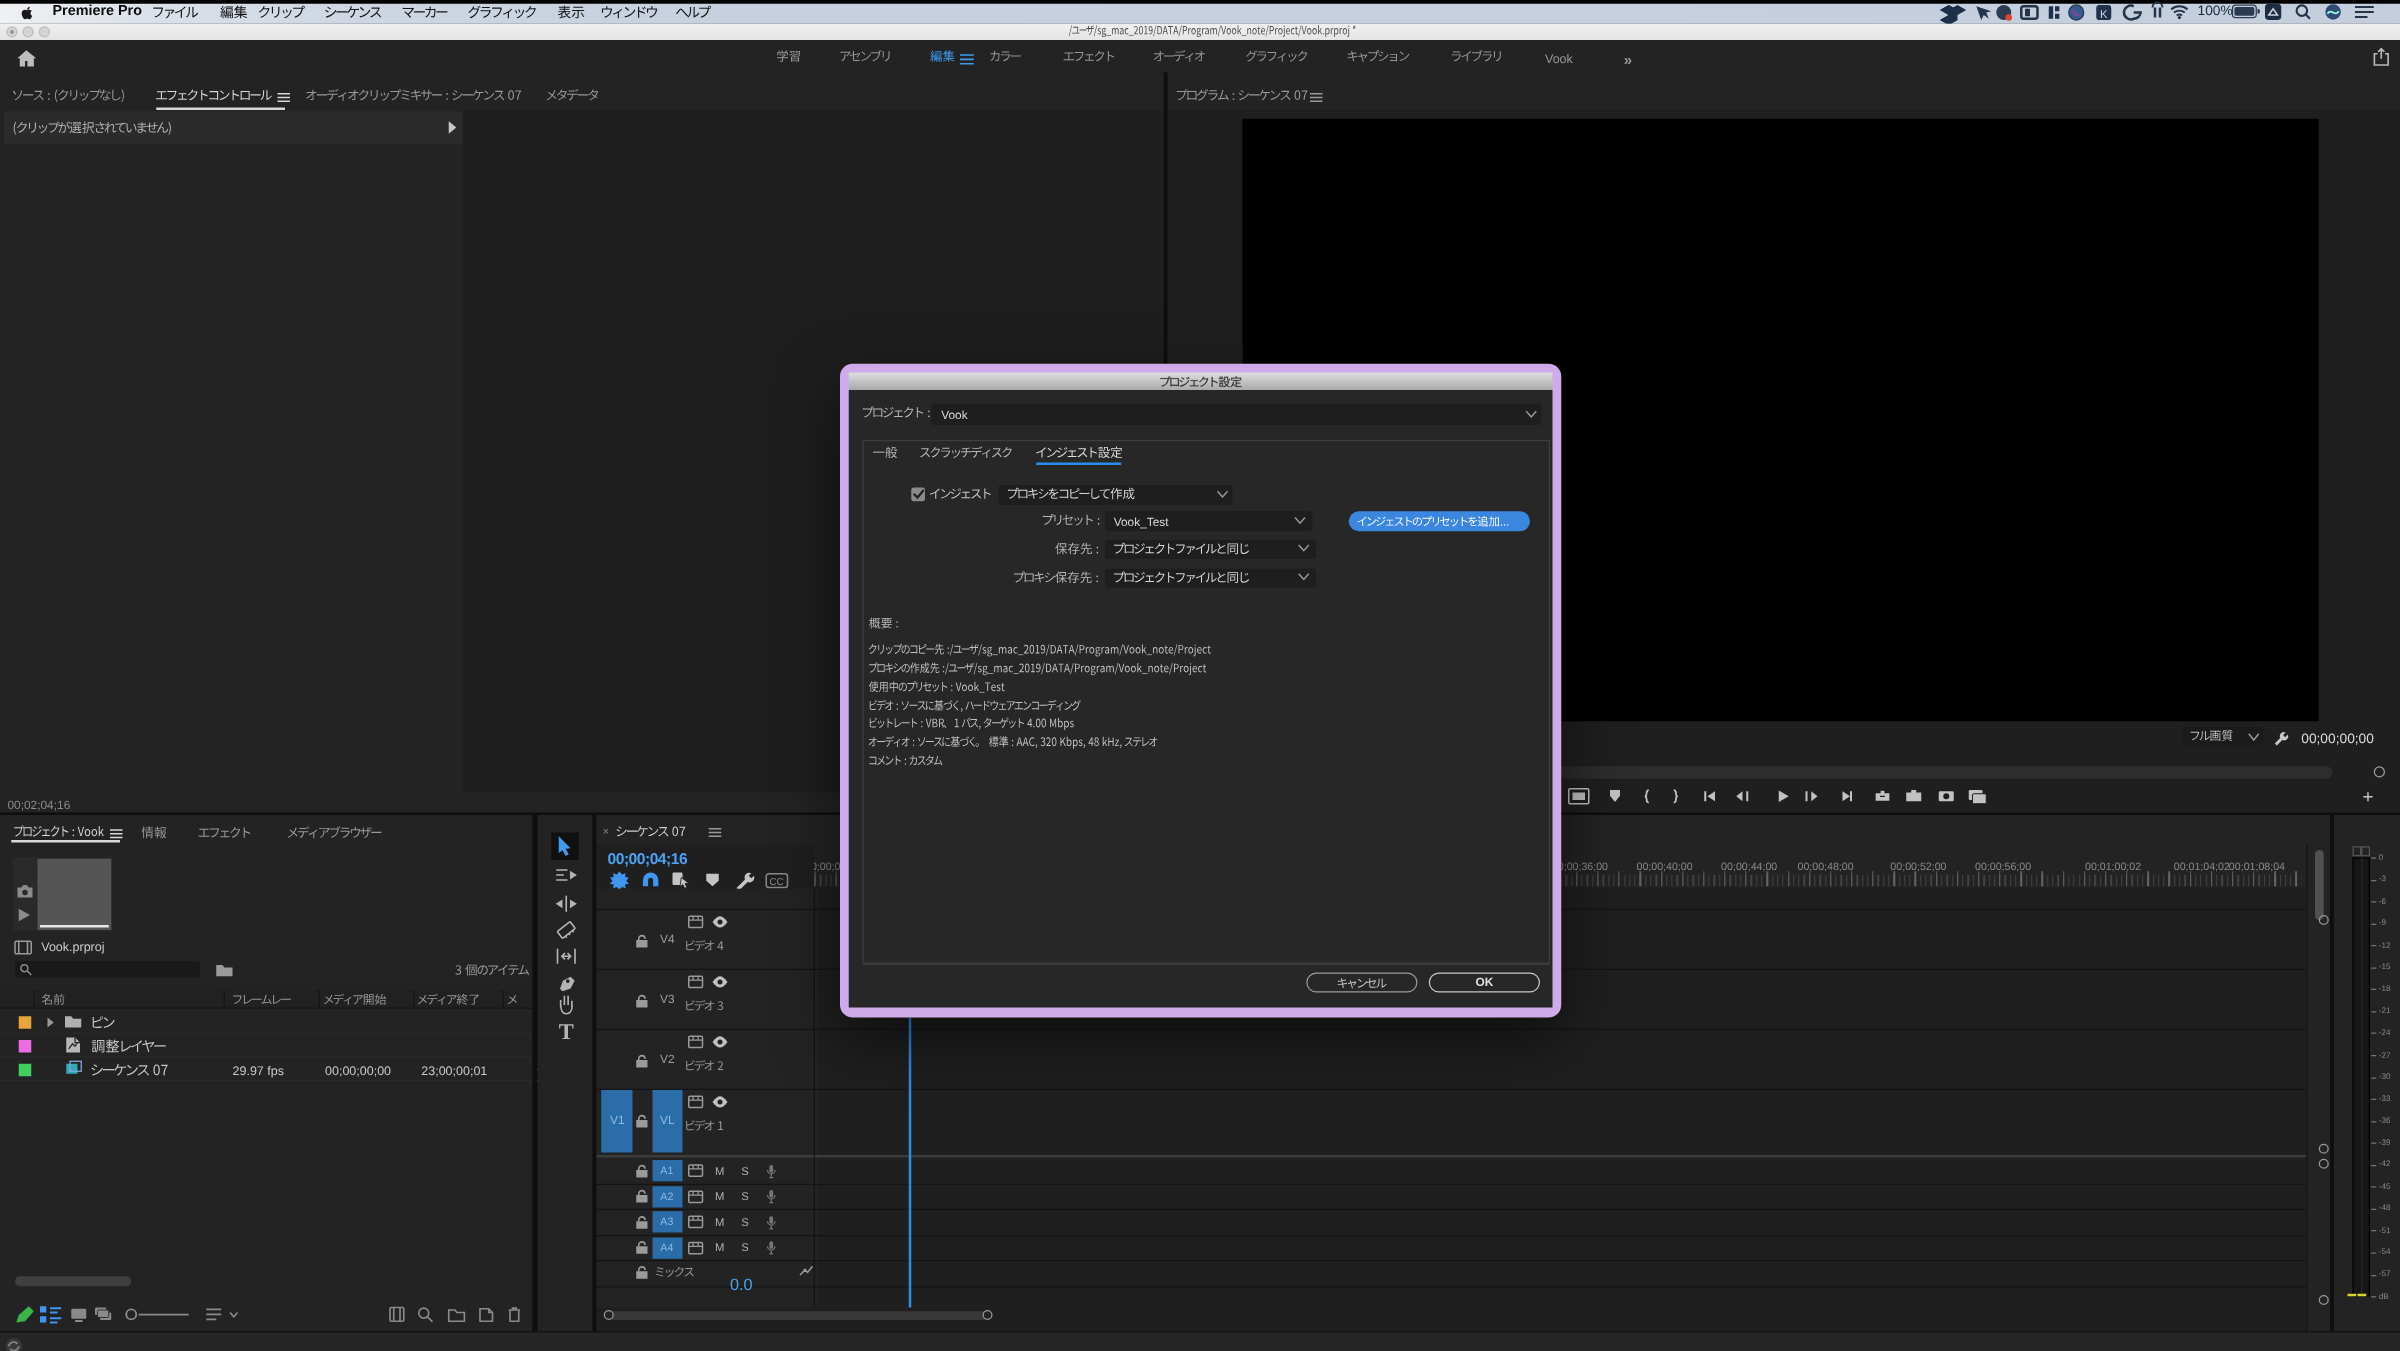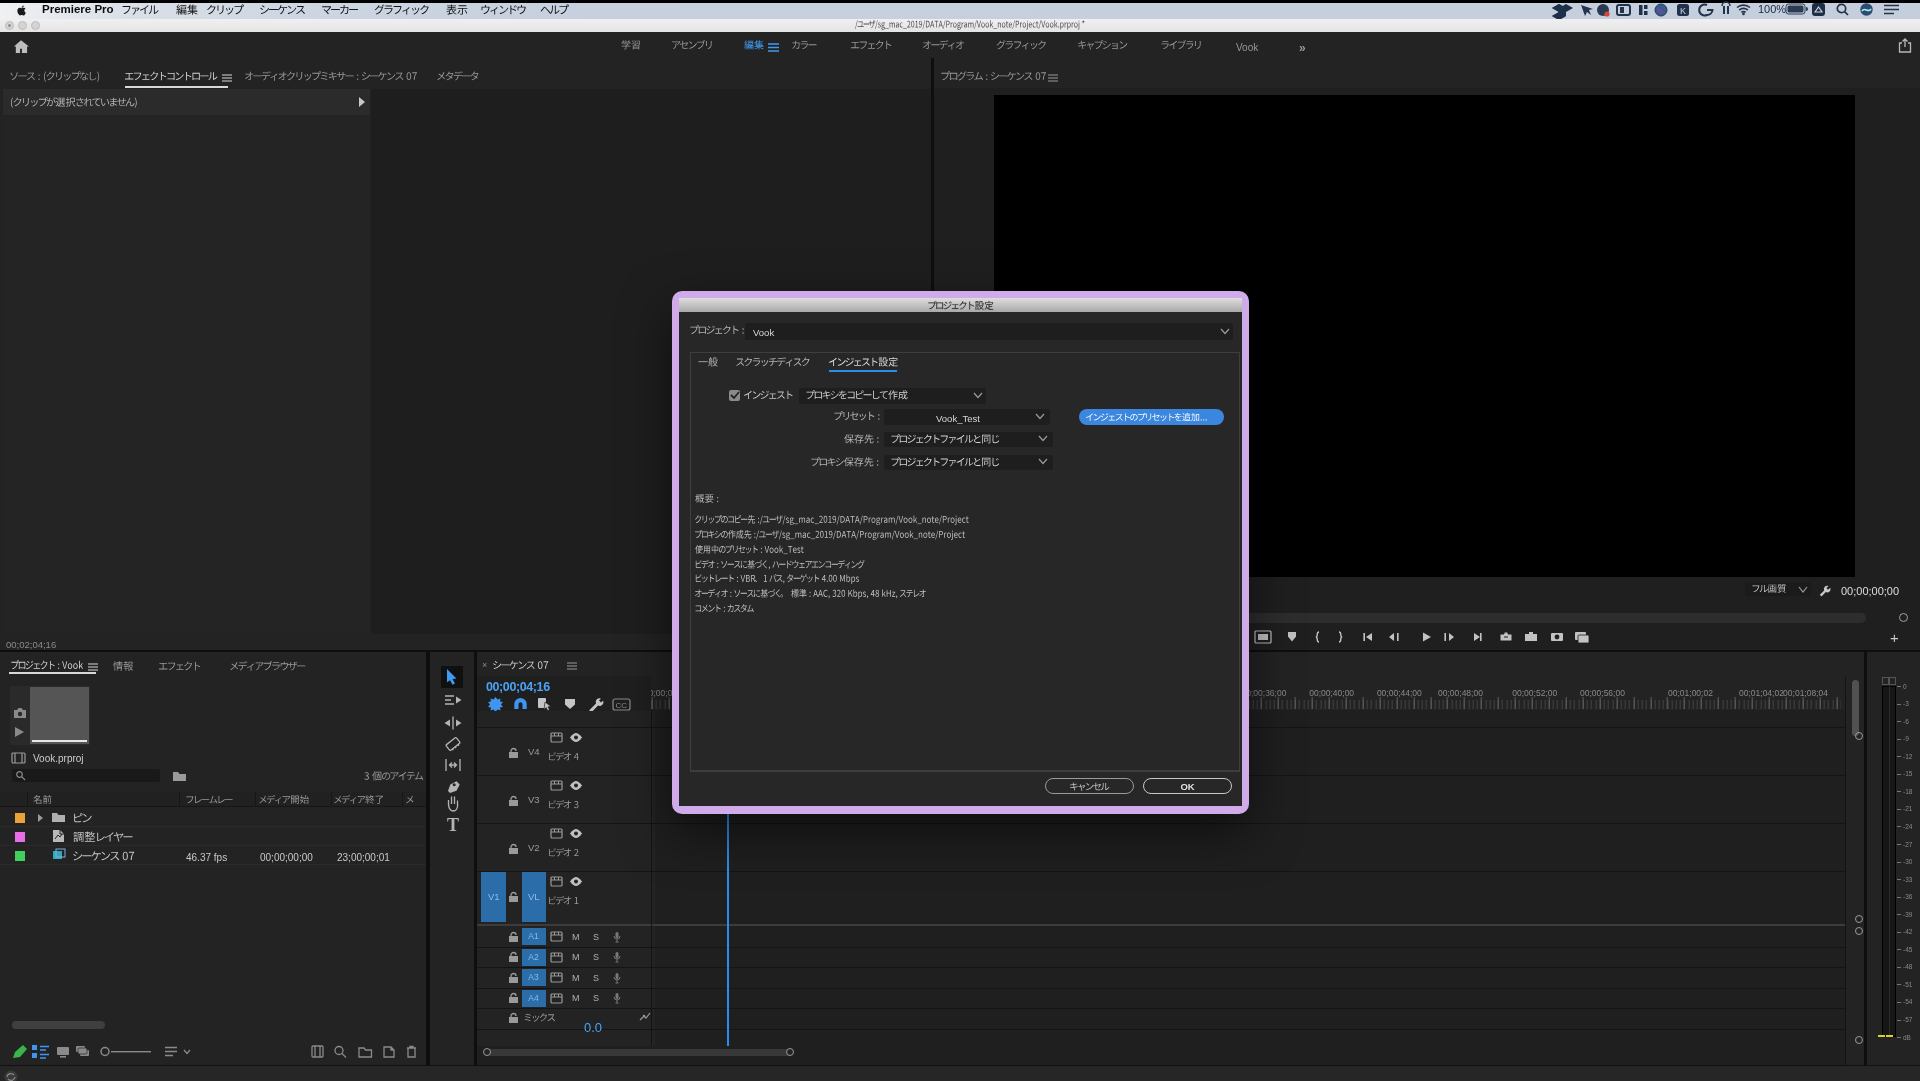--- a/index.html
+++ b/index.html
@@ -643,21 +643,21 @@
   </svg>
 <svg class="abs" style="left:53px;top:830px" width="11" height="12">
     <path d="M0 0h7l4 4v8H0z" fill="#b8b8b8"></path>
     <path d="M7 0v4h4" fill="none" stroke="#232323" stroke-width="1"></path>
     <path d="M2 9l3-4 2 2 2-3" stroke="#232323" stroke-width="1" fill="none"></path>
   </svg>
 <svg class="abs" style="left:53px;top:849px" width="12" height="12">
     <rect x="0" y="2" width="9" height="8" fill="#2fa8b8"></rect>
     <rect x="3" y="0" width="9" height="8" fill="none" stroke="#8ad" stroke-width="1"></rect>
   </svg>
-<div class="txt" style="left:186px;top:852px;font-size:10px;color:#c8c8c8">46.37 fps</div>
+<div class="txt" style="left:186px;top:852px;font-size:10px;color:#c8c8c8">29.97 fps</div>
 <div class="txt" style="left:260px;top:852px;font-size:10px;color:#c8c8c8">00;00;00;00</div>
 <div class="txt" style="left:337px;top:852px;font-size:10px;color:#c8c8c8">23;00;00;01</div>
 <div class="txt" style="left:426px;top:852px;font-size:14px;color:#c8c8c8">0C</div>
 <div class="abs" style="left:12px;top:1021px;width:93px;height:8px;background:#3f3f3f;border-radius:4px"></div>
 <svg class="abs" style="left:12px;top:1044px" width="410" height="16">
     <path d="M1 14l2-6 8-7 4 4-7 8z" fill="#3ab54a"></path>
     <g fill="#3f96f0">
       <rect x="20" y="1" width="5" height="5"></rect>
       <rect x="20" y="9" width="5" height="5"></rect>
     </g>
@@ -1108,21 +1108,21 @@
     <g fill="#b8b8b8" transform="translate(0,11.60) scale(0.010000,0.010000)">
       <use href="#g9" x="-90"></use>
       <use href="#g7" x="730"></use>
       <use href="#g56" x="1550"></use>
       <use href="#g8" x="2370"></use>
       <use href="#g60" x="3190"></use>
       <use href="#g67" x="4350"></use>
     </g>
   </svg>
 <div class="abs" style="left:884px;top:409px;width:166px;height:16px;background:#1e1e1e;border-radius:2px"></div>
-<div class="txt" style="left:936px;top:412.5px;font-size:9.5px;color:#d8d8d8">Vook_Test</div>
+<div class="txt" style="left:891px;top:412.5px;font-size:9.5px;color:#d8d8d8">Vook_Test</div>
 <svg class="abs" style="left:1036px;top:414px" width="8" height="5">
     <path d="M0 0l4 4.5L8 0" fill="none" stroke="#9a9a9a" stroke-width="1.2"></path>
   </svg>
 <div class="abs" style="left:1079px;top:409px;width:145px;height:16px;background:#3b87e0;border-radius:8px"></div>
 <svg style="position:absolute;left:1086.0px;top:409.6px;" width="121.4" height="13.5">
     <g fill="#ffffff" transform="translate(0,10.44) scale(0.009000,0.009000)">
       <use href="#g2" x="-90"></use>
       <use href="#g13" x="730"></use>
       <use href="#g92" x="1550"></use>
       <use href="#g59" x="2370"></use>

